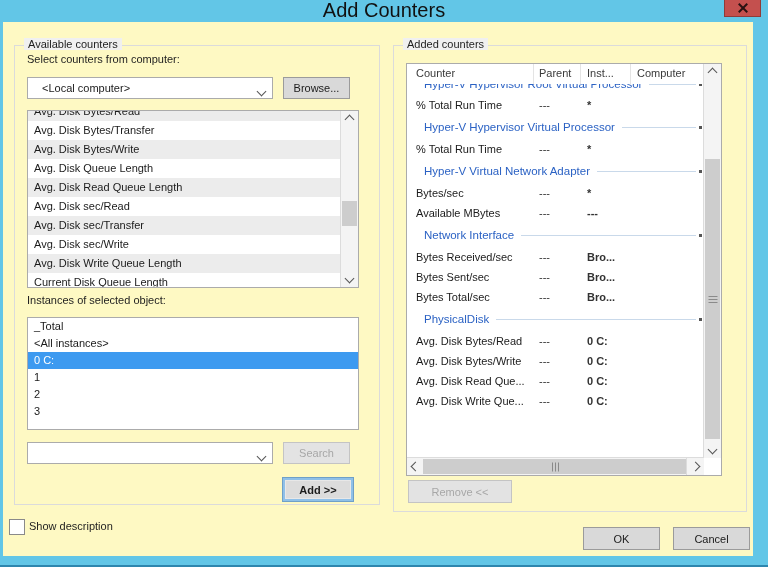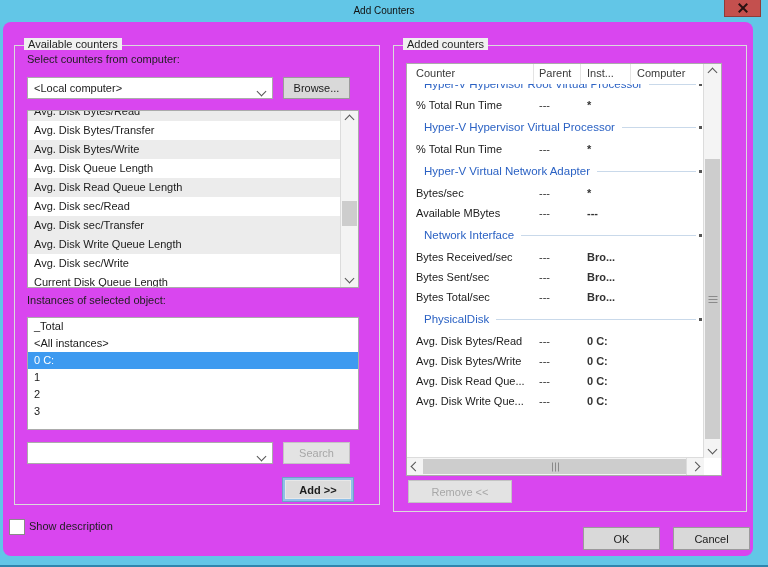--- a/index.html
+++ b/index.html
@@ -1,33 +1,33 @@
 <!DOCTYPE html>
 <html style="--titlebar: #62C6E7; --close_button: #C4504E; --selection: #3D9AF0; --group_heading_text: #2B62C4;"><head>
 <meta charset="utf-8">
 <style>
   html,body{margin:0;padding:0;background:#CFCFCF;}
   .window{position:relative;width:768px;height:567px;background:var(--titlebar,#62C6E7);
           font-family:"Liberation Sans",sans-serif;font-size:11px;color:#1b1b1b;overflow:hidden;}
   .window::after{content:"";position:absolute;left:0;right:0;bottom:0;height:2px;background:#2E86AE;}
   .titlebar{position:absolute;top:0;left:0;right:0;height:22px;}
-  .title{display:block;text-align:center;line-height:21px;font-size:10px;color:#111;}
+  .title{display:block;text-align:center;line-height:21px;font-size:20px;color:#111;}
   .close{position:absolute;top:0;right:7px;width:35px;height:16px;background:var(--close_button,#C4504E);
          border:1px solid #8F3B39;border-top:none;display:flex;align-items:center;justify-content:center;}
   .xic{position:relative;width:12px;height:12px;}
   .xic::before,.xic::after{content:"";position:absolute;left:0;top:5px;width:12px;height:2px;background:#2A1212;}
   .xic::before{transform:rotate(45deg);} .xic::after{transform:rotate(-45deg);}
-  .body{position:absolute;left:3px;top:22px;width:750px;height:534px;background:#d946ef;border-radius:8px;}
+  .body{position:absolute;left:3px;top:22px;width:750px;height:534px;background:#fef9c3;}
   .grp{position:absolute;border:1px solid #DBDBDB;}
   .grp-label{position:absolute;top:-8px;left:9px;background:#F0F0F0;padding:0 4px;color:#1e1e1e;}
   .grp-left{left:11px;top:23px;width:364px;height:458px;}
   .grp-right{left:390px;top:23px;width:352px;height:465px;}
   .lbl{position:absolute;color:#1e1e1e;white-space:nowrap;}
   .combo{position:absolute;background:#fff;border:1px solid #ABABAB;height:22px;box-sizing:border-box;}
-  .combo .val{display:block;line-height:20px;padding-left:6px;white-space:nowrap;}
+  .combo .val{display:block;line-height:20px;padding-left:6px;white-space:nowrap;margin-left:8px;}
   .chev{display:inline-block;width:6px;height:6px;border-right:1px solid #555;border-bottom:1px solid #555;}
   .chev-down{transform:rotate(45deg);} .chev-up{transform:rotate(225deg);}
   .chev-left{transform:rotate(135deg);} .chev-right{transform:rotate(-45deg);}
   .combo .chevbox{position:absolute;right:7px;top:7px;}
   .btn{position:absolute;background:#D9D9D9;border:1px solid #9B9B9B;box-sizing:border-box;
        display:flex;align-items:center;justify-content:center;color:#1b1b1b;}
   .btn.disabled{color:#A7A7A7;border-color:#C4C4C4;background:#E3E3E3;}
   .btn-add{border:1px solid #6FA0C8;box-shadow:inset 0 0 0 2px #8FC0E8, inset 0 0 0 3px #E8E8E8;
            background:#DCDCDC;font-weight:bold;}
   .listbox{position:absolute;background:#fff;border:1px solid #ABABAB;box-sizing:border-box;overflow:hidden;}
@@ -97,22 +97,22 @@
         <div class="lb-rows">
             <div class="lrow clipwrap shade">
               <div class="clipinner">Avg. Disk Bytes/Read</div>
             </div>
             <div class="lrow">Avg. Disk Bytes/Transfer</div>
             <div class="lrow shade">Avg. Disk Bytes/Write</div>
             <div class="lrow">Avg. Disk Queue Length</div>
             <div class="lrow shade">Avg. Disk Read Queue Length</div>
             <div class="lrow">Avg. Disk sec/Read</div>
             <div class="lrow shade">Avg. Disk sec/Transfer</div>
+            <div class="lrow">Avg. Disk sec/Write</div>
             <div class="lrow shade">Avg. Disk Write Queue Length</div>
-            <div class="lrow">Avg. Disk sec/Write</div>
             <div class="lrow">Current Disk Queue Length</div>
           </div>
         <div class="sbv" style="bottom:0;">
           <div class="sb-arrow" style="top:0;">
               <span class="chev chev-up"></span>
             </div>
           <div class="sb-thumb" style="left:1px;right:1px;top:90px;height:25px;"></div>
           <div class="sb-arrow" style="bottom:0;">
               <span class="chev chev-down"></span>
             </div>

